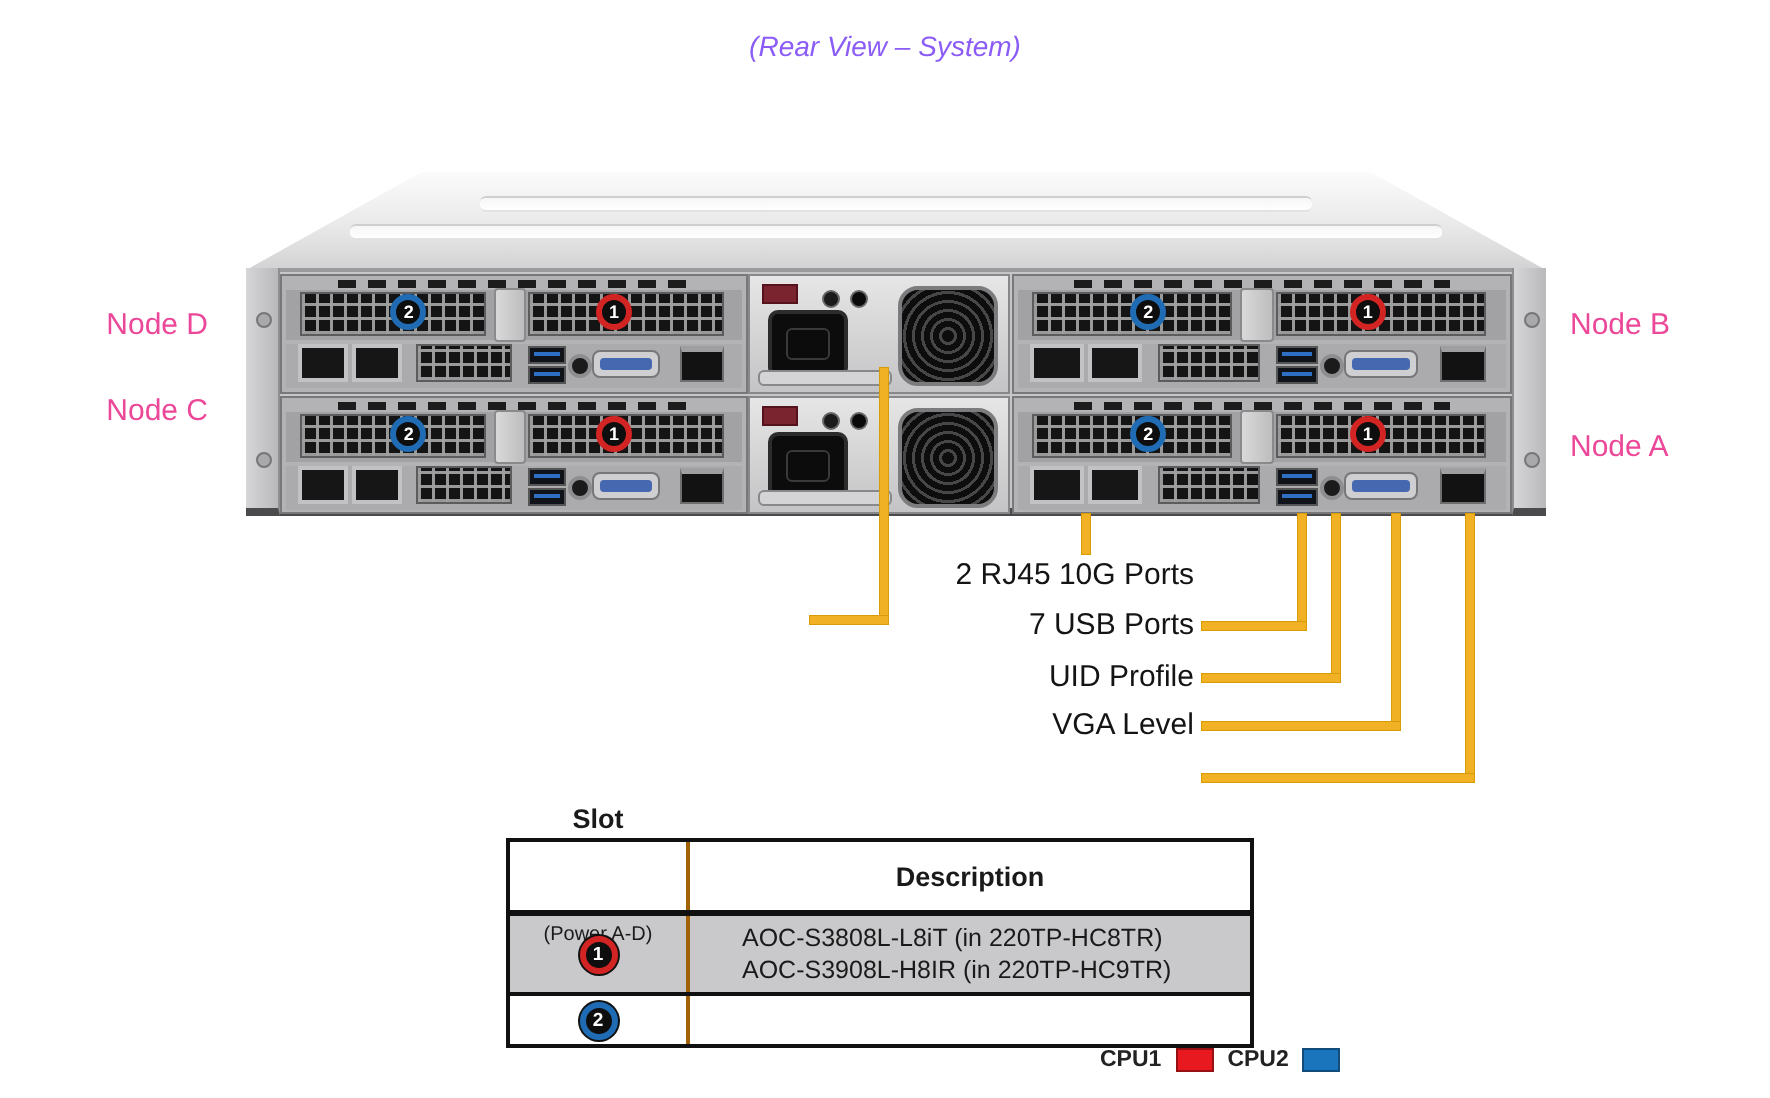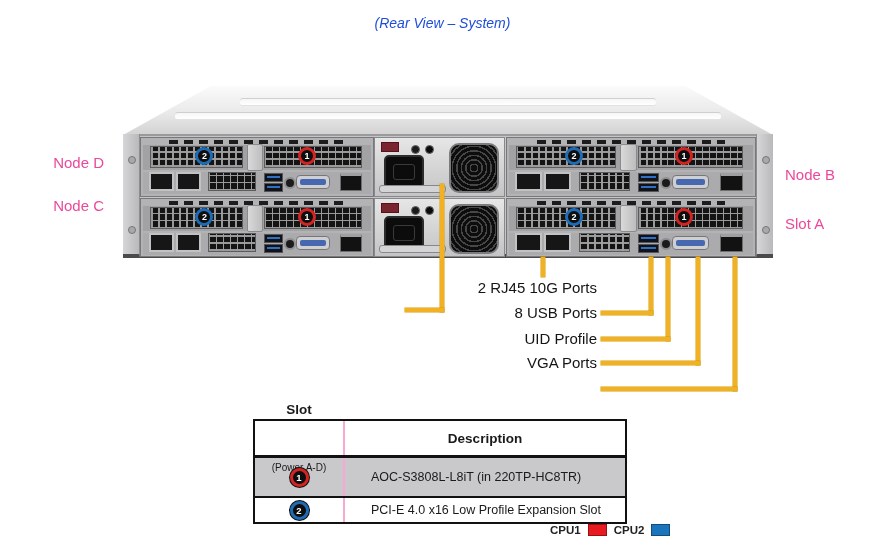--- a/index.html
+++ b/index.html
@@ -1,21 +1,21 @@
 <!DOCTYPE html>
 <html><head>
 <meta charset="utf-8">
 <style>
   html,body{margin:0;padding:0;background:#fff;}
   .page{position:relative;width:885px;height:549px;background:#fff;overflow:hidden;
         font-family:"Liberation Sans", sans-serif;color:#1a1a1a;}
 
   
   .fig-title{position:absolute;top:15px;left:0;width:100%;text-align:center;
-             font-size:14px;font-style:italic;color:#1d4ed8;}
+             font-size:14px;font-style:italic;color:#8b5cf6;}
 
   
   .lid{position:absolute;left:123px;top:86px;width:650px;height:49px;
        background:linear-gradient(#fbfbfb,#e9e9e9 55%,#d2d2d2);
        clip-path:polygon(13.5% 0,86.5% 0,100% 100%,0 100%);}
   .lid-groove{position:absolute;height:6px;background:linear-gradient(#f6f6f6,#ffffff);
               border-top:1px solid #cfcfcf;border-bottom:1px solid #e2e2e2;border-radius:3px;}
   .rear-panel{position:absolute;left:123px;top:134px;width:650px;height:124px;
               background:#c6c6c8;border-top:2px solid #9a9a9c;border-bottom:4px solid #4b4b4d;
               box-sizing:border-box;}
@@ -87,21 +87,21 @@
   .nl-right{text-align:right;width:80px;}
   .callout-label{position:absolute;font-size:15px;line-height:18px;color:#141414;white-space:nowrap;}
   .align-r{text-align:right;}
   .cline{position:absolute;background:#f0b125;box-shadow:0 0 0 0.5px #d79c08;z-index:5;}
 
   
   .spec-table{position:absolute;left:253px;top:419px;width:374px;border:2px solid #111;
               box-sizing:border-box;background:#fff;}
   .t-row{display:flex;align-items:center;}
   .t-header{height:34px;border-bottom:3px solid #111;}
-  .t-slot-col{width:88px;flex:0 0 88px;border-right:2px solid #f9a8d4;align-self:stretch;
+  .t-slot-col{width:88px;flex:0 0 88px;border-right:2px solid #a16207;align-self:stretch;
               display:flex;flex-direction:column;align-items:center;justify-content:center;gap:45px;}
   .t-desc-col{flex:1;display:flex;flex-direction:column;justify-content:center;align-self:stretch;}
   .hdr-slot{font-weight:bold;font-size:13.5px;line-height:14px;}
   .hdr-slot-sub{font-size:10px;line-height:12px;}
   .hdr-desc{font-weight:bold;font-size:13.5px;text-align:center;}
   .t-row1{height:38px;background:#c9c9cb;border-bottom:2px solid #111;}
   .t-row2{height:24px;background:#fff;}
   .t-desc-col .cell-line{font-size:12.5px;line-height:16px;padding-left:26px;}
   .t-badge{position:relative;width:13px;height:13px;border-radius:50%;background:#0e0e0e;color:#fff;
            font-weight:bold;font-size:9.5px;line-height:13px;text-align:center;box-sizing:content-box;}
@@ -233,68 +233,66 @@
       <div class="usb u1"></div>
       <div class="usb u2"></div>
       <div class="uid-btn"></div>
       <div class="vga"></div>
       <div class="ipmi"></div>
     </div>
   </div>
 
   <div class="node-label nl-right" style="left:24px;top:154px;">Node D</div>
   <div class="node-label nl-right" style="left:24px;top:197px;">Node C</div>
-  <div class="node-label" style="left:785px;top:154px;margin-top:12px;">Node B</div>
-  <div class="node-label" style="left:785px;top:215px;">Slot A</div>
+  <div class="node-label" style="left:785px;top:154px;">Node B</div>
+  <div class="node-label" style="left:785px;top:215px;">Node A</div>
 
   <div class="cline" style="left:440px;top:184px;width:4px;height:128px;"></div>
   <div class="cline" style="left:405px;top:308px;width:39px;height:4px;"></div>
 
   <div class="cline" style="left:541px;top:257px;width:4px;height:20px;"></div>
   <div class="callout-label align-r" style="right:288px;top:279px;">2 RJ45 10G Ports</div>
 
   <div class="cline" style="left:649px;top:257px;width:4px;height:58px;"></div>
   <div class="cline" style="left:601px;top:311px;width:52px;height:4px;"></div>
-  <div class="callout-label align-r" style="right:288px;top:304px;">8 USB Ports</div>
+  <div class="callout-label align-r" style="right:288px;top:304px;">7 USB Ports</div>
 
   <div class="cline" style="left:666px;top:257px;width:4px;height:84px;"></div>
   <div class="cline" style="left:601px;top:337px;width:69px;height:4px;"></div>
   <div class="callout-label align-r" style="right:288px;top:330px;">UID Profile</div>
 
   <div class="cline" style="left:696px;top:257px;width:4px;height:108px;"></div>
   <div class="cline" style="left:601px;top:361px;width:99px;height:4px;"></div>
-  <div class="callout-label align-r" style="right:288px;top:354px;">VGA Ports</div>
+  <div class="callout-label align-r" style="right:288px;top:354px;">VGA Level</div>
 
   <div class="cline" style="left:733px;top:257px;width:4px;height:134px;"></div>
   <div class="cline" style="left:601px;top:387px;width:136px;height:4px;"></div>
 
   <div class="spec-table">
     <div class="t-row t-header">
       <div class="t-slot-col">
         <div class="hdr-slot">Slot</div>
         <div class="hdr-slot-sub">(Power A-D)</div>
       </div>
       <div class="t-desc-col">
         <div class="hdr-desc">Description</div>
       </div>
     </div>
     <div class="t-row t-row1">
       <div class="t-slot-col">
         <span class="t-badge red">1</span>
       </div>
       <div class="t-desc-col">
         <div class="cell-line">AOC-S3808L-L8iT (in 220TP-HC8TR)</div>
+        <div class="cell-line">AOC-S3908L-H8IR (in 220TP-HC9TR)</div>
       </div>
     </div>
     <div class="t-row t-row2">
       <div class="t-slot-col">
         <span class="t-badge blue">2</span>
-      </div>
-      <div class="t-desc-col">
-        <div class="cell-line">PCI-E 4.0 x16 Low Profile Expansion Slot</div>
       </div>
     </div>
   </div>
 
   <div class="legend">
     <span class="lg-label">CPU1</span>
     <span class="lg-sq red"></span>
     <span class="lg-label">CPU2</span>
     <span class="lg-sq blue"></span>
   </div>

